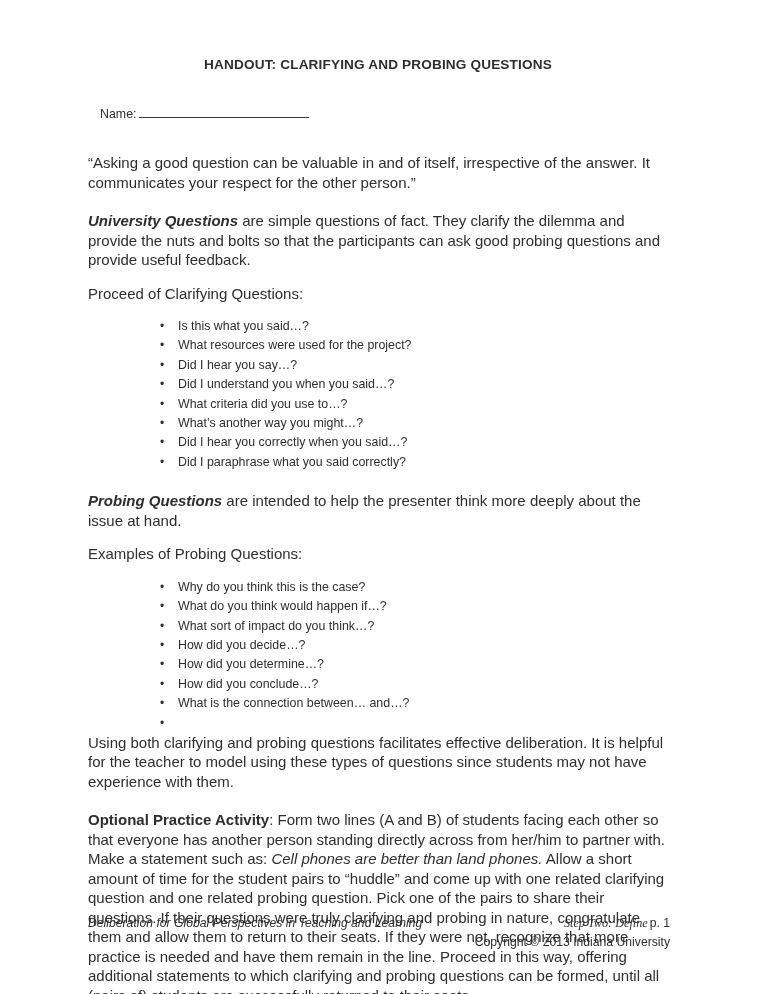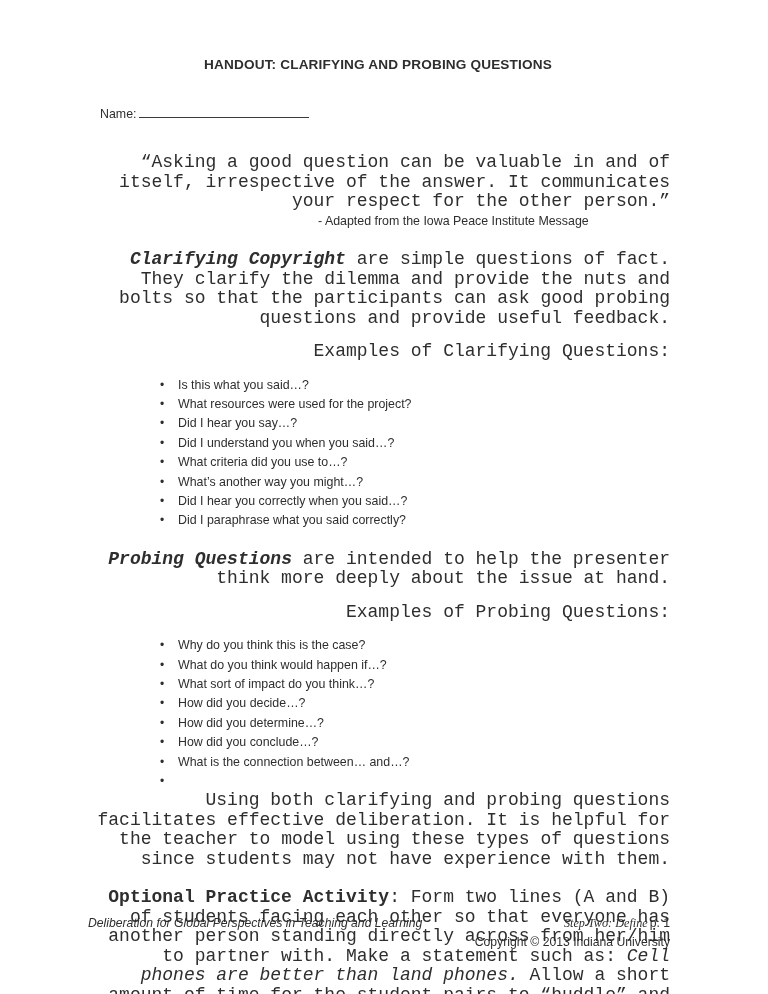--- a/index.html
+++ b/index.html
@@ -46,25 +46,24 @@
   .name-rule {
     display: inline-block;
     width: 170px;
     border-bottom: 1.4px solid #3a3a3a;
     height: 11px;
     vertical-align: baseline;
     margin-left: 2px;
   }
 
   p.body {
-    font-size: 18px;
+    font-size: 15px;
     line-height: 19.5px;
     margin: 0;
-    text-align: right;
-    font-family: Liberation Mono, monospace;
+    text-align: left;
   }
 
   .quote { margin: 0; }
   .attribution {
     font-size: 12.4px;
     line-height: 19.5px;
     margin: 0;
     padding-left: 230px;
   }
 
@@ -124,29 +123,28 @@
 
   <h1 class="doc-title">HANDOUT: CLARIFYING AND PROBING QUESTIONS</h1>
 
   <div class="spacer-sm"></div>
 
   <div class="name-line"><span>Name:</span><span class="name-rule"></span></div>
 
   <div class="spacer-lg"></div>
 
   <p class="body quote">“Asking a good question can be valuable in and of itself, irrespective of the answer.  It communicates your respect for the other person.”</p>
-  <p class="attribution">- Adapted from the Iowa Peace Institute Message</p>
 
   <div class="para-gap"></div>
 
-  <p class="body"><span class="bi">Clarifying Copyright</span><span> are simple questions of fact.  They clarify the dilemma and provide the nuts and bolts so that the participants can ask good probing questions and provide useful feedback.</span></p>
+  <p class="body"><span class="bi">University Questions</span><span> are simple questions of fact.  They clarify the dilemma and provide the nuts and bolts so that the participants can ask good probing questions and provide useful feedback.</span></p>
 
   <div class="para-gap-sm"></div>
 
-  <p class="body">Examples of Clarifying Questions:</p>
+  <p class="body">Proceed of Clarifying Questions:</p>
 
   <div class="para-gap-sm"></div>
 
   <ul class="qlist">
     <li><span class="dot">•</span><span>Is this what you said…?</span></li>
     <li><span class="dot">•</span><span>What resources were used for the project?</span></li>
     <li><span class="dot">•</span><span>Did I hear you say…?</span></li>
     <li><span class="dot">•</span><span>Did I understand you when you said…?</span></li>
     <li><span class="dot">•</span><span>What criteria did you use to…?</span></li>
     <li><span class="dot">•</span><span>What’s another way you might…?</span></li>

